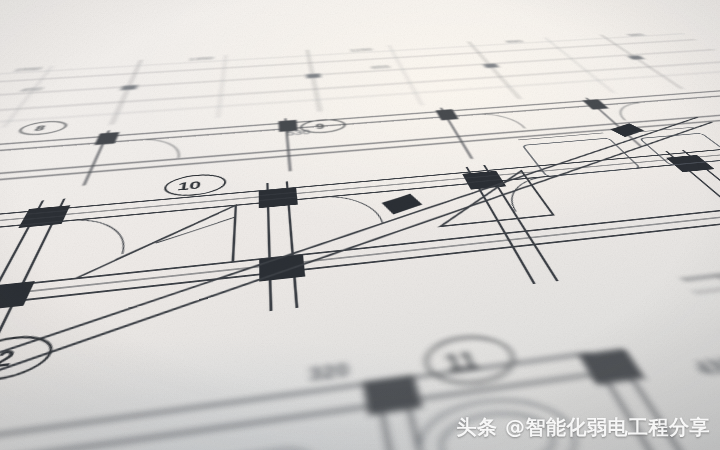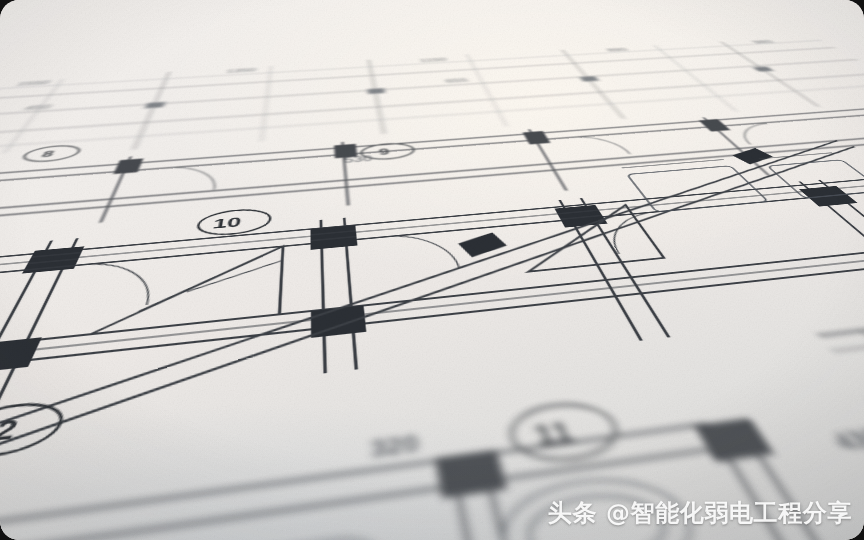--- a/index.html
+++ b/index.html
@@ -3,21 +3,20 @@
 <meta charset="utf-8">
 <style>
   html,body{margin:0;padding:0;background:#111;}
   body{font-family:"Liberation Sans",sans-serif;}
 
   #photo{
     position:relative;
     width:720px;height:450px;
     overflow:hidden;
     background:#efebe8;
-    border-radius:16px;
   }
 
   
   .paper-base{
     position:absolute;inset:0;
     background:
       linear-gradient(168deg,#f4f1ee 0%,#f2efec 28%,#eeeae7 52%,#e4e3e1 74%,#d9d9d8 90%,#d2d3d3 100%);
   }
   .paper-warm{
     position:absolute;inset:0;

